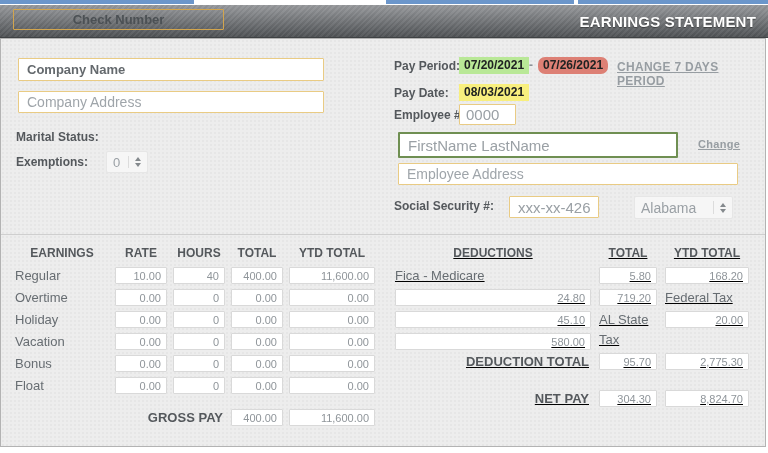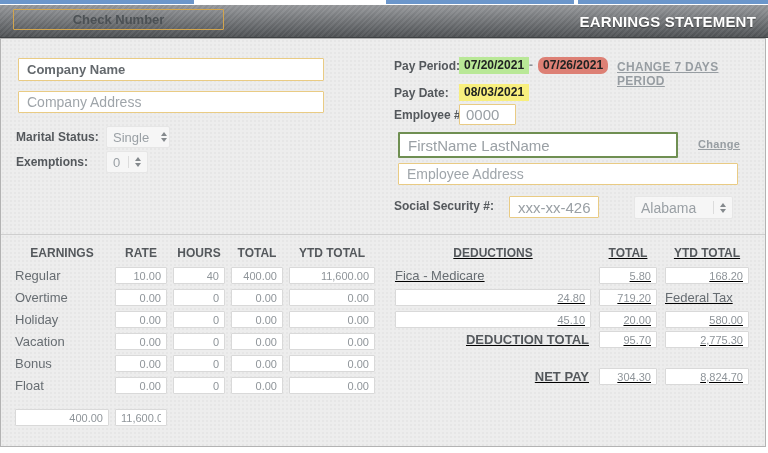--- a/index.html
+++ b/index.html
@@ -96,28 +96,20 @@
     <input class="check-input" type="text" placeholder="Check Number" style="">
     <div class="bar-title">EARNINGS STATEMENT</div>
   </div>
 
   <div class="panel">
 
     <input class="tinput" style="left: 17px; top: 52px; width: 306px; height: 22px;" type="text" placeholder="Company Address">
     <input class="tinput bold-val" style="left: 17px; top: 19px; width: 306px; height: 23px;" type="text" value="Company Name">
 
     <div class="lbl" style="left:15px;top:88px;">Marital Status:</div>
-    <div class="dd" style="left:105px;top:87px;width:64px;height:22px;">
-      <span class="dd-text">Single</span>
-      <span class="dd-sep"></span>
-      <span class="stepper">
-          <span class="tri-up"></span>
-          <span class="tri-down"></span>
-        </span>
-    </div>
 
     <div class="lbl" style="left:15px;top:113px;">Exemptions:</div>
     <div class="dd" style="left:105px;top:112px;width:42px;height:22px;">
       <span class="dd-text">0</span>
       <span class="dd-sep"></span>
       <span class="stepper">
           <span class="tri-up"></span>
           <span class="tri-down"></span>
         </span>
     </div>
@@ -190,39 +182,41 @@
       <input class="cellin" value="0.00" style="">
 
       <div class="rowlbl">Float</div>
       <input class="cellin" value="0.00" style="">
       <input class="cellin" value="0" style="">
       <input class="cellin" value="0.00" style="">
       <input class="cellin" value="0.00" style="">
 
       <div class="spacer-l"></div>
 
+      <div class="totlbl" style="grid-column:1 / 4;">GROSS PAY</div>
       <input class="cellin" readonly="" value="400.00" style="">
       <input class="cellin" readonly="" value="11,600.00" style="">
     </div>
 
     <div class="dtable">
       <div class="th">DEDUCTIONS</div>
       <div class="th">TOTAL</div>
       <div class="th">YTD TOTAL</div>
 
       <div class="rowlbl">Fica - Medicare</div>
       <input class="cellin" value="5.80" style="">
       <input class="cellin" value="168.20" style="">
 
       <input class="cellin" value="24.80" style="">
       <input class="cellin" value="719.20" style="">
 
       <div class="rowlbl">Federal Tax</div>
       <input class="cellin" value="45.10" style="">
 
+      <div class="rowlbl">AL State Tax</div>
       <input class="cellin" value="20.00" style="">
       <input class="cellin" value="580.00" style="">
 
       <div class="spacer-d1"></div>
 
       <div class="totlbl">DEDUCTION TOTAL</div>
       <input class="cellin" readonly="" value="95.70" style="">
       <input class="cellin" readonly="" value="2,775.30" style="">
 
       <div class="spacer-d2"></div>

